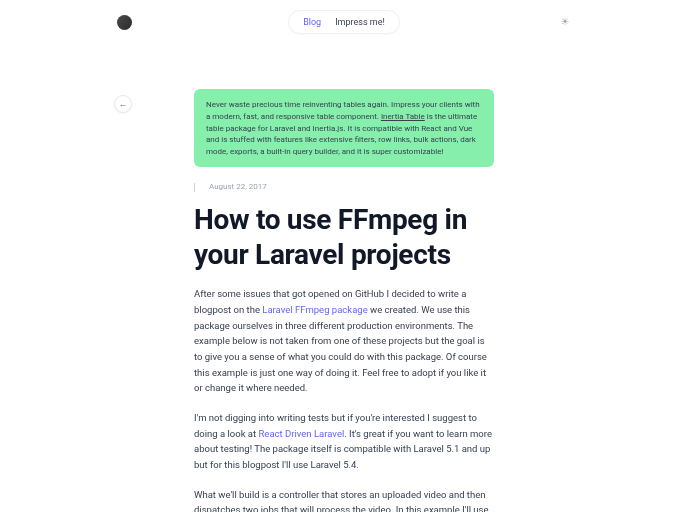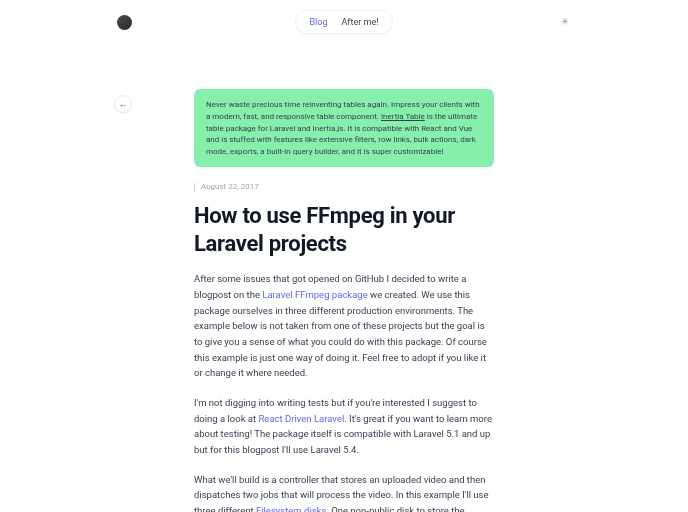--- a/index.html
+++ b/index.html
@@ -8,35 +8,35 @@
 .header { display: flex; align-items: center; justify-content: center; padding: 10px 0; position: relative; }
 .avatar { position: absolute; left: 117px; width: 15px; height: 15px; border-radius: 50%; background: linear-gradient(135deg,#4a4a4a,#2a2a2a); }
 .nav { display: flex; gap: 14px; background: #fff; border: 1px solid #eef0f3; border-radius: 16px; padding: 4px 14px; font-size: 9px; box-shadow: 0 1px 2px rgba(0,0,0,0.03); }
 .nav a { text-decoration: none; color: #374151; }
 .nav a.active { color: #6366f1; }
 .theme-toggle { position: absolute; right: 116px; width: 14px; height: 14px; display: flex; align-items: center; justify-content: center; color: #9ca3af; font-size: 10px; }
 .main { width: 300px; margin: 45px auto 0 auto; position: relative; }
 .back-btn { position: absolute; left: -80px; top: 6px; width: 18px; height: 18px; border-radius: 50%; background: #fff; border: 1px solid #e5e7eb; display: flex; align-items: center; justify-content: center; font-size: 9px; color: #6b7280; box-shadow: 0 1px 2px rgba(0,0,0,0.04); }
 .promo { background: #86efac; border-radius: 6px; padding: 10px 12px; font-size: 8px; line-height: 1.45; color: #374151; }
 .promo a { color: #374151; text-decoration: underline; }
-.date-row { display: flex; align-items: center; gap: 6px; margin-top: 14px; font-size: 8px; color: #9ca3af; }
+.date-row { display: flex; align-items: center; gap: 14px; margin-top: 14px; font-size: 8px; color: #9ca3af; }
 .date-bar { width: 1px; height: 9px; background: #d1d5db; }
-h1 { font-size: 22px; font-weight: 700; line-height: 1.25; margin-top: 8px; letter-spacing: -0.3px; color: #111827; }
+h1 { font-size: 28px; font-weight: 700; line-height: 1.25; margin-top: 8px; letter-spacing: -0.3px; color: #111827; }
 .body p { font-size: 9.5px; line-height: 1.65; margin-top: 14px; color: #374151; }
 .body a { color: #6366f1; text-decoration: none; }
 </style>
 </head>
 <body>
 
 <div class="page">
   <div class="header">
     <div class="avatar"></div>
     <div class="nav">
       <a href="#" class="active">Blog</a>
-      <a href="#">After me!</a>
+      <a href="#">Impress me!</a>
     </div>
     <div class="theme-toggle">
       <span>☀</span>
     </div>
   </div>
 
   <div class="main">
     <div class="back-btn">
       <span>←</span>
     </div>

